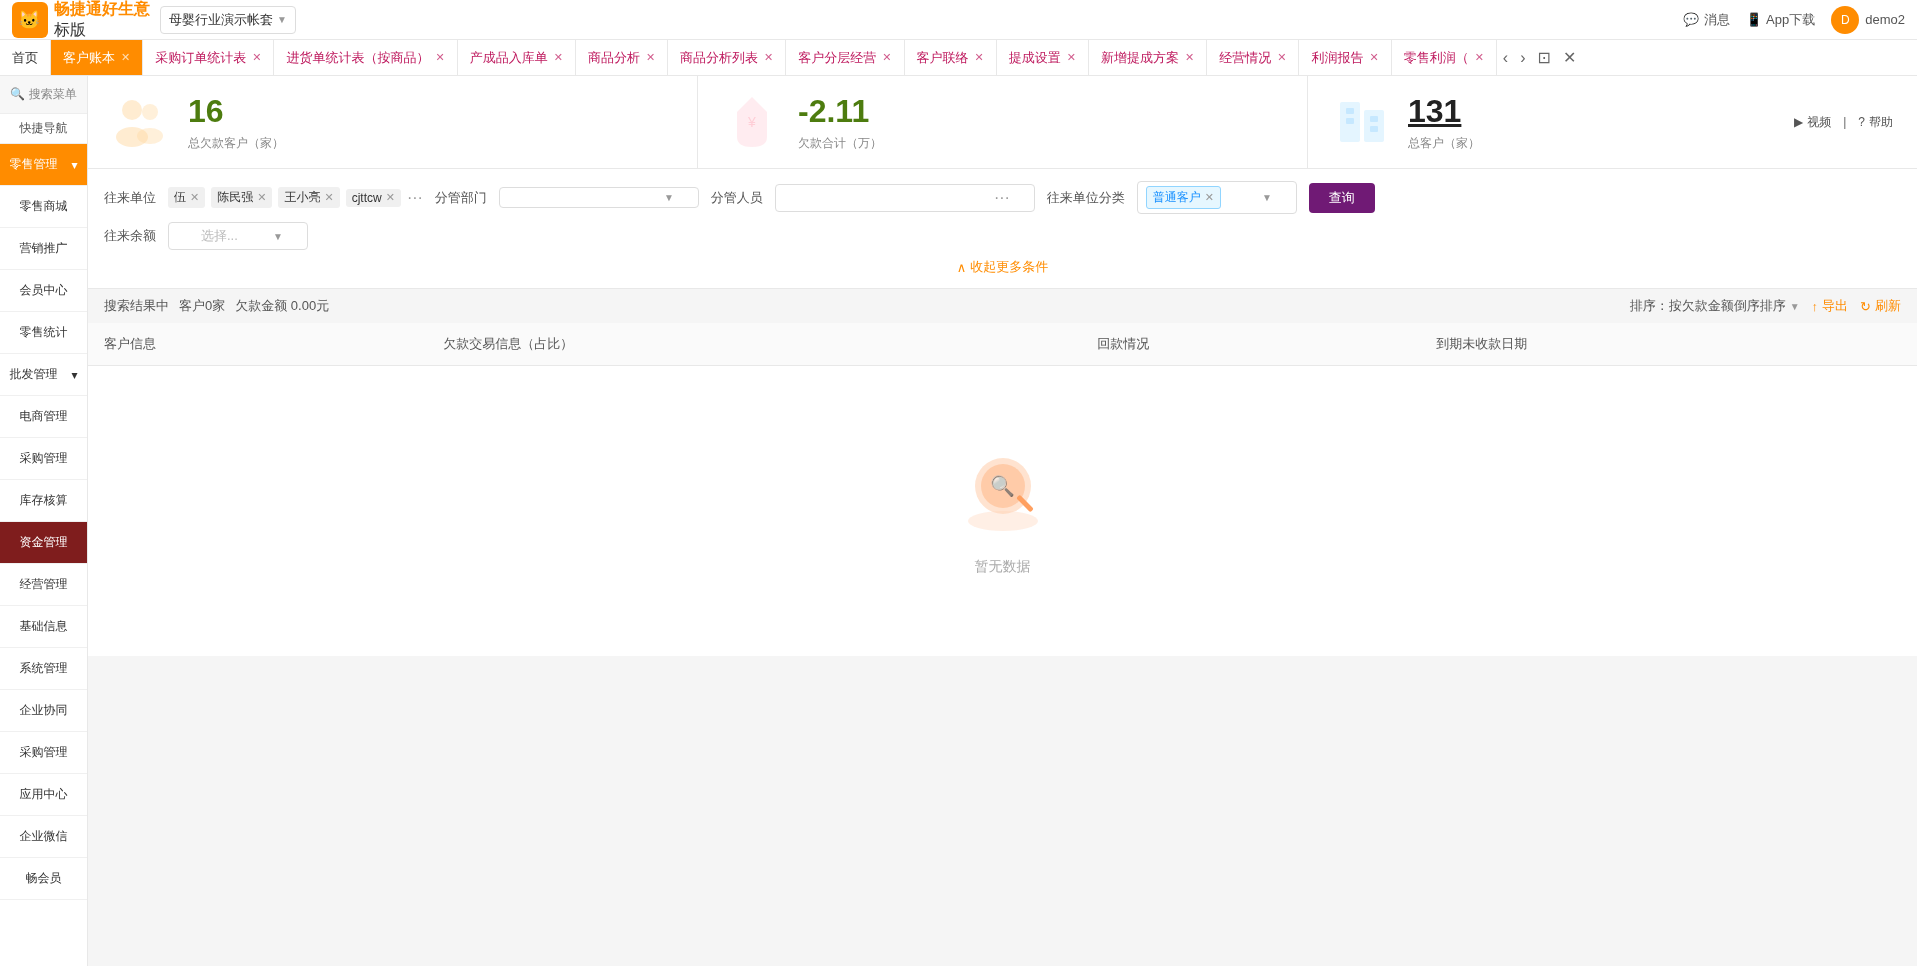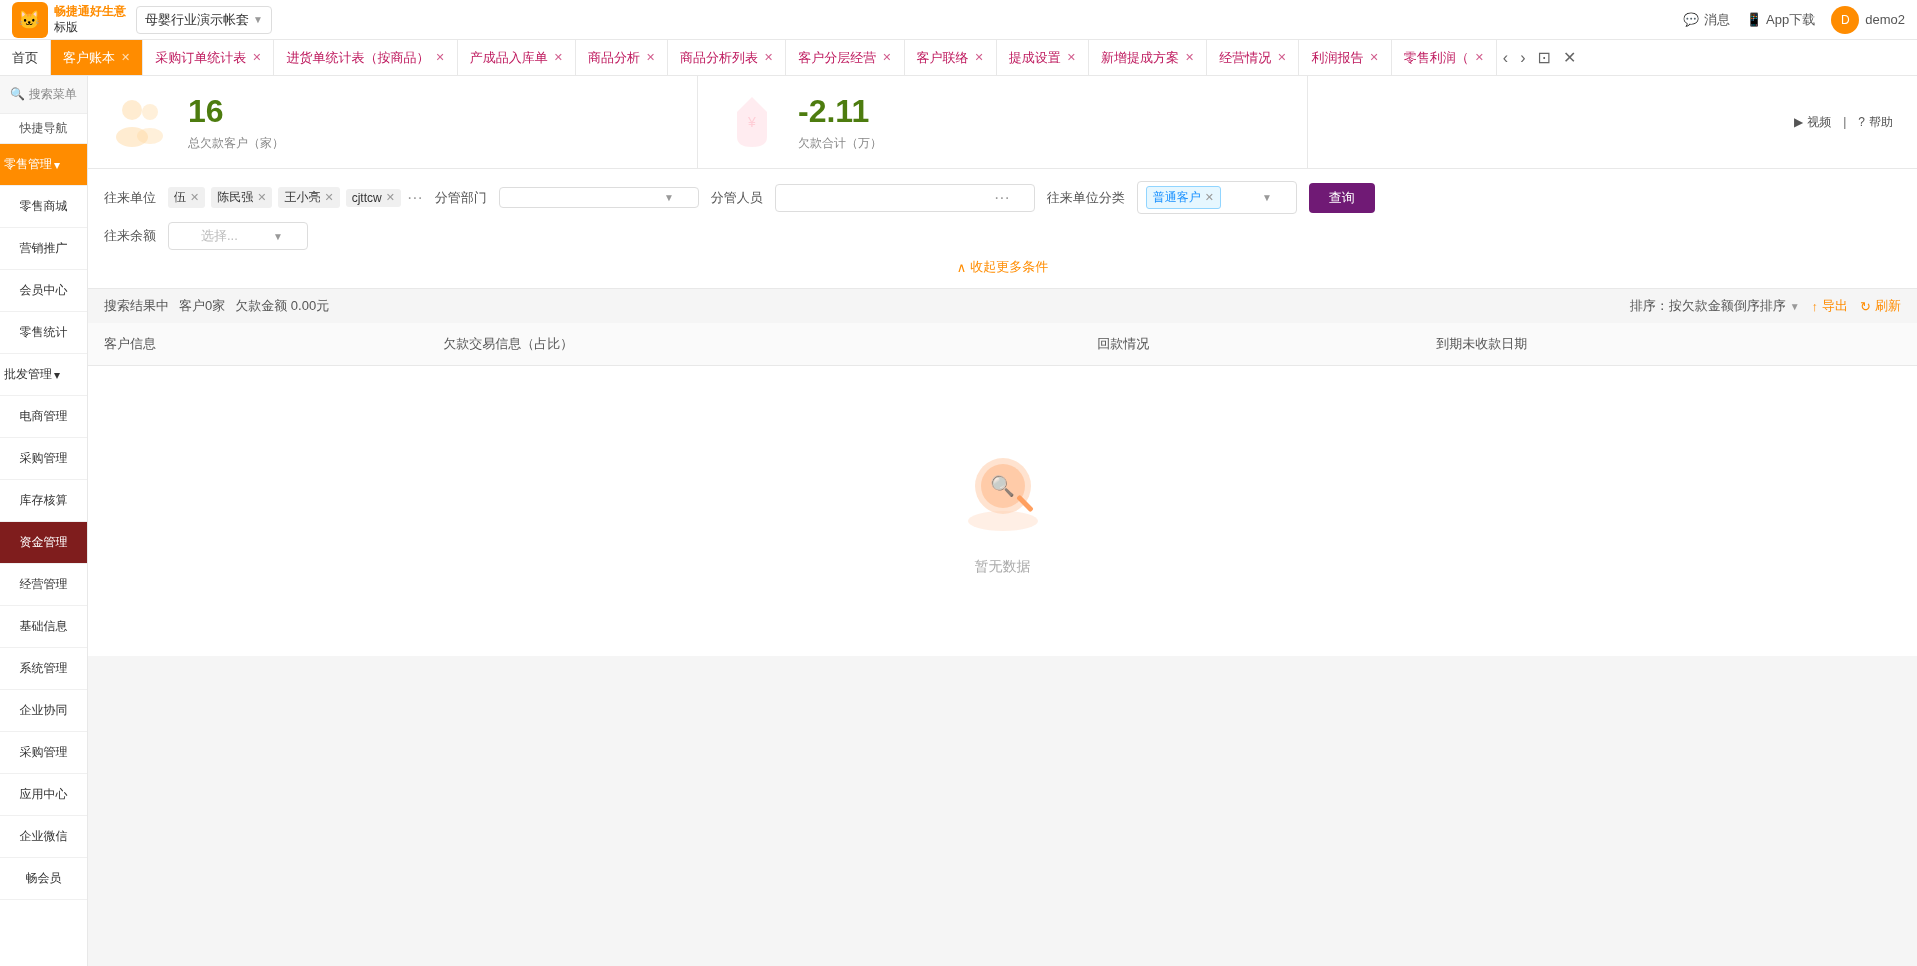--- a/index.html
+++ b/index.html
@@ -3,21 +3,21 @@
   <meta charset="utf-8">
   <style>
     * { margin: 0; padding: 0; box-sizing: border-box; }
     body { font-family: 'Microsoft YaHei', Arial, sans-serif; font-size: 13px; background: #f5f5f5; display: flex; flex-direction: column; height: 100vh; overflow: hidden; }
 
     
     .top-bar { background: #fff; height: 40px; display: flex; align-items: center; padding: 0 12px; border-bottom: 1px solid #e8e8e8; justify-content: space-between; }
     .top-bar-left { display: flex; align-items: center; gap: 10px; }
     .logo-area { display: flex; align-items: center; gap: 6px; }
     .logo-icon { width: 36px; height: 36px; background: #ff8c00; border-radius: 6px; display: flex; align-items: center; justify-content: center; color: white; font-size: 18px; }
-    .logo-text { font-size: 12px; color: #333; line-height: 1.3; }
+    .logo-text { font-size: 16px; color: #333; line-height: 1.3; }
     .logo-text .brand { color: #ff8c00; font-weight: bold; }
     .account-selector { display: flex; align-items: center; gap: 4px; font-size: 13px; color: #333; padding: 4px 8px; border: 1px solid #ddd; border-radius: 4px; cursor: pointer; background: #fff; }
     .top-bar-right { display: flex; align-items: center; gap: 16px; font-size: 13px; color: #555; }
     .top-bar-right .msg { display: flex; align-items: center; gap: 4px; cursor: pointer; }
     .top-bar-right .app-dl { display: flex; align-items: center; gap: 4px; cursor: pointer; }
     .avatar { width: 28px; height: 28px; border-radius: 50%; background: #ff8c00; display: flex; align-items: center; justify-content: center; color: white; font-size: 12px; }
 
     
     .tab-nav { background: #fff; height: 36px; display: flex; align-items: stretch; border-bottom: 1px solid #e8e8e8; overflow: hidden; }
     .tab-nav .tab-item { display: flex; align-items: center; padding: 0 12px; font-size: 13px; color: #be185d; cursor: pointer; border-right: 1px solid #e8e8e8; white-space: nowrap; gap: 6px; position: relative; flex-shrink: 0; }
@@ -28,21 +28,21 @@
 
     
     .main-layout { display: flex; flex: 1; overflow: hidden; }
 
     
     .sidebar { width: 88px; background: #fff; border-right: 1px solid #e8e8e8; display: flex; flex-direction: column; overflow-y: auto; }
     .sidebar-search { padding: 10px 8px; background: #f7f7f7; font-size: 12px; color: #888; text-align: center; cursor: pointer; border-bottom: 1px solid #eee; }
     .sidebar-nav { padding: 6px 0; font-size: 12px; color: #555; text-align: center; cursor: pointer; border-bottom: 1px solid #eee; }
     .sidebar-item { padding: 12px 4px; font-size: 12px; color: #333; text-align: center; cursor: pointer; border-bottom: 1px solid #f0f0f0; }
     .sidebar-item.active { background: #ff8c00; color: white; }
-    .sidebar-item.has-arrow { display: flex; align-items: center; gap: 2px; }
+    .sidebar-item.has-arrow { display: flex; align-items: center; justify-content: center; gap: 14px; }
 
     
     .content-area { flex: 1; overflow: auto; background: #f5f5f5; }
 
     
     .stats-bar { background: #fff; display: flex; align-items: center; border-bottom: 1px solid #e8e8e8; min-height: 80px; }
     .stat-item { flex: 1; display: flex; align-items: center; padding: 16px 24px; border-right: 1px solid #e8e8e8; gap: 16px; }
     .stat-icon { width: 60px; height: 60px; display: flex; align-items: center; justify-content: center; }
     .stat-icon.orange svg { fill: #ffa940; opacity: 0.5; }
     .stat-icon.pink svg { fill: #ffb3c1; opacity: 0.5; }
@@ -274,20 +274,36 @@
             <text x="30" y="35" text-anchor="middle" font-size="14" fill="#ff8fa3" opacity="0.8">¥</text>
           </svg>
         </div>
         <div class="stat-value-area">
           <div class="stat-value negative">-2.11</div>
           <div class="stat-label">欠款合计（万）</div>
         </div>
       </div>
 
       <div class="stat-item" style="border-right:none;justify-content:space-between;">
+        <div style="display:flex;align-items:center;gap:16px;">
+          <div class="stat-icon blue">
+            <svg width="60" height="60" viewBox="0 0 60 60">
+              <rect x="8" y="10" width="20" height="40" rx="2" fill="#91d5ff" opacity="0.5"></rect>
+              <rect x="32" y="18" width="20" height="32" rx="2" fill="#91d5ff" opacity="0.5"></rect>
+              <rect x="14" y="16" width="8" height="6" rx="1" fill="#69c0ff" opacity="0.6"></rect>
+              <rect x="14" y="26" width="8" height="6" rx="1" fill="#69c0ff" opacity="0.6"></rect>
+              <rect x="38" y="24" width="8" height="6" rx="1" fill="#69c0ff" opacity="0.6"></rect>
+              <rect x="38" y="34" width="8" height="6" rx="1" fill="#69c0ff" opacity="0.6"></rect>
+            </svg>
+          </div>
+          <div class="stat-value-area">
+            <div class="stat-value black">131</div>
+            <div class="stat-label">总客户（家）</div>
+          </div>
+        </div>
         <div class="stat-actions">
           <div class="stat-action-btn">
             <span>▶</span>
             <span>视频</span>
           </div>
           <span>|</span>
           <div class="stat-action-btn">
             <span>?</span>
             <span>帮助</span>
           </div>

